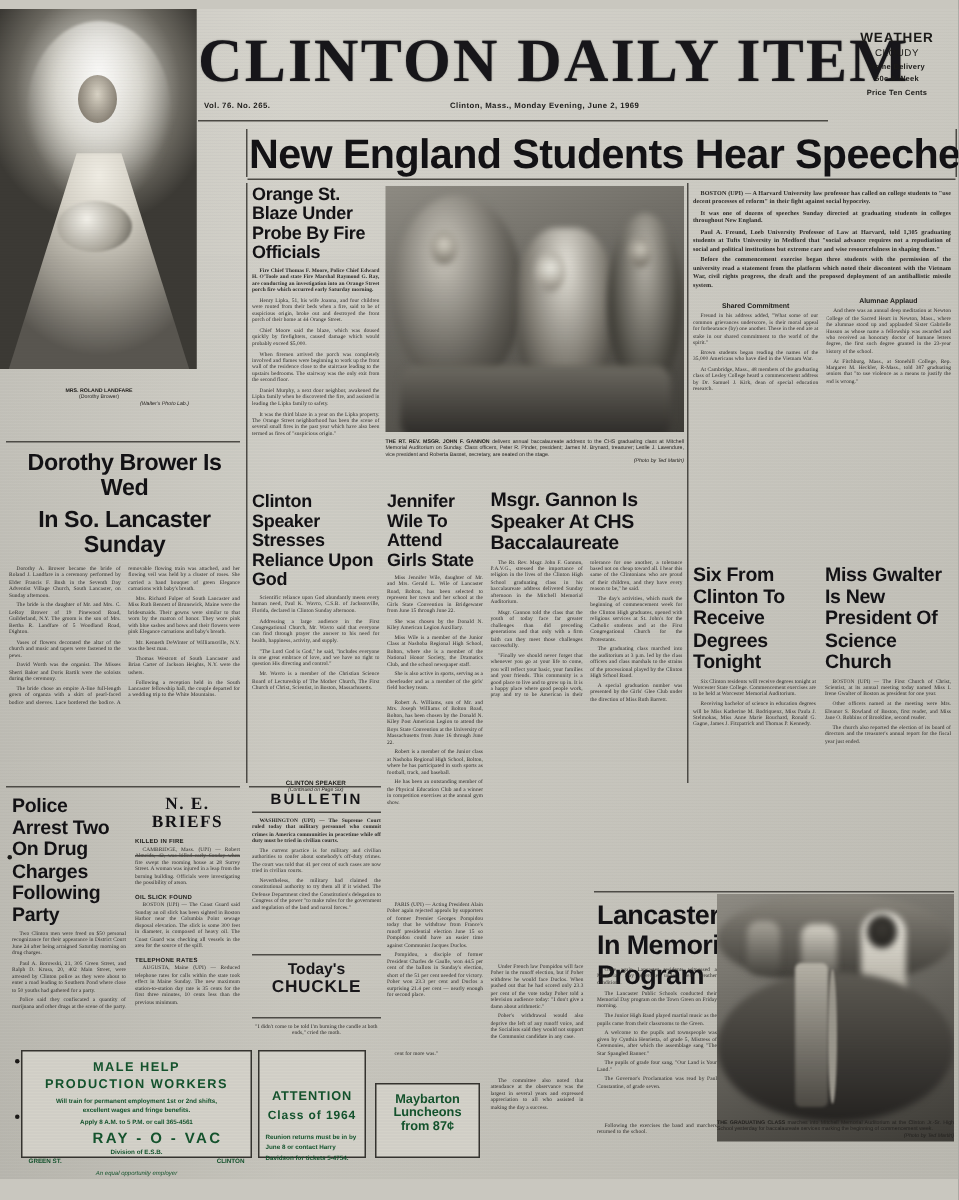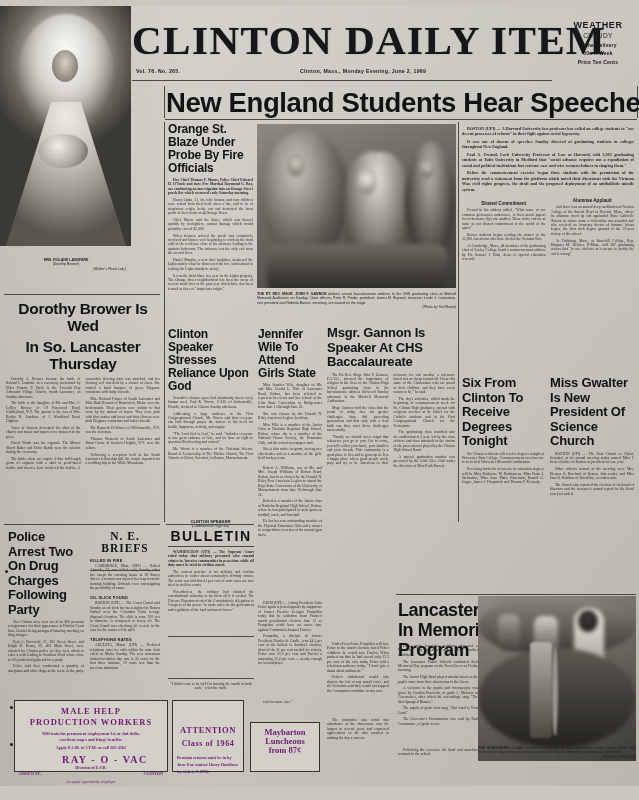--- a/index.html
+++ b/index.html
@@ -226,43 +226,43 @@
     border-radius: 50%;
     filter: blur(2px);
   }
 
   
   .adbox {
     position: absolute;
     border: 1.2px solid #35332f;
     background: #d4d2c9;
     box-sizing: border-box;
-    font-family: Liberation Serif, serif;
-    color: #701a75;
+    font-family: Liberation Sans, sans-serif;
+    color: #14532d;
     text-align: center;
   }
   .ad-t1 { font-size: 8.5px; font-weight: bold; letter-spacing: 1px; }
   .ad-t2 { font-size: 8.5px; font-weight: bold; letter-spacing: .6px; }
   .ad-sm { font-size: 4.2px; font-weight: bold; line-height: 6px; }
   .ad-md { font-size: 5px; font-weight: bold; line-height: 7px; }
   .ad-big { font-size: 10px; font-weight: bold; letter-spacing: 1.6px; padding-left: 28px; }
   .ad-it { font-size: 4px; font-style: italic; }
 
   .chuckle-box {
     position: absolute;
     font-family: "Liberation Sans", sans-serif;
     text-align: center;
     color: #18171a;
   }
   .chuckle-1 { font-size: 10.5px; font-weight: bold; }
   .chuckle-2 { font-size: 11.5px; font-weight: bold; letter-spacing: .5px; }
 
   .bulletin-hd {
     font-family: "Liberation Sans", sans-serif;
-    font-size: 14px;
+    font-size: 10px;
     font-weight: bold;
     text-align: center;
     letter-spacing: 1.5px;
     color: #131215;
   }
   .ne-briefs-hd {
     font-family: "Liberation Serif", serif;
     font-size: 11.5px;
     font-weight: bold;
     text-align: center;
@@ -367,21 +367,21 @@
       <div class="body-txt">
         <p>And there was an annual deep meditation at Newton College of the Sacred Heart in Newton, Mass., where the alumnae stood up and applauded Sister Gabrielle Husson as whose name a fellowship was awarded and who received an honorary doctor of humane letters degree, the first such degree granted in the 23-year history of the school.</p>
         <p>At Fitchburg, Mass., at Stonehill College, Rep. Margaret M. Heckler, R-Mass., told 387 graduating seniors that "to use violence as a means to justify the end is wrong."</p>
       </div>
     </div>
   </div>
 
   <div class="hrule" style="left:4px; top:288px; width:156px;"></div>
   <div class="col" style="left:6px; top:294px; width:154px;">
     <div class="hl hl-3 hl-c">Dorothy Brower Is Wed</div>
-    <div class="hl hl-3 hl-c" style="margin-top:4px;">In So. Lancaster Thursday</div>
+    <div class="hl hl-3 hl-c" style="margin-top:4px;">In So. Lancaster Sunday</div>
     <div class="two-col body-txt" style="height:168px; margin-top:5px;">
       <p>Dorothy A. Brower became the bride of Roland J. Landfare in a ceremony performed by Elder Francis F. Bush in the Seventh Day Adventist Village Church, South Lancaster, on Sunday afternoon.</p>
       <p>The bride is the daughter of Mr. and Mrs. C. LeRoy Brower of 19 Pinewood Road, Guilderland, N.Y. The groom is the son of Mrs. Bertha R. Landfare of 5 Woodland Road, Dighton.</p>
       <p>Vases of flowers decorated the altar of the church and music and tapers were fastened to the pews.</p>
       <p>David Worth was the organist. The Misses Sherri Baker and Doris Bartik were the soloists during the ceremony.</p>
       <p>The bride chose an empire A-line full-length gown of organza with a skirt of pearl-faced bodice and sleeves. Lace bordered the bodice. A removable flowing train was attached, and her flowing veil was held by a cluster of roses. She carried a hand bouquet of green Elegance carnations with baby's breath.</p>
       <p>Mrs. Richard Fulper of South Lancaster and Miss Ruth Bennett of Brunswick, Maine were the bridesmaids. Their gowns were similar to that worn by the matron of honor. They wore pink with blue sashes and bows and their flowers were pink Elegance carnations and baby's breath.</p>
       <p>Mr. Kenneth DeWinter of Williamsville, N.Y. was the best man.</p>
       <p>Thomas Westcott of South Lancaster and Brian Carter of Jackson Heights, N.Y. were the ushers.</p>
       <p>Following a reception held in the South Lancaster fellowship hall, the couple departed for a wedding trip to the White Mountains.</p>
@@ -483,20 +483,24 @@
     <div class="bulletin-hd">BULLETIN</div>
     <div class="hrule" style="position:relative; left:0; top:2px; width:86px;"></div>
     <div class="body-txt" style="margin-top:5px; height:95px;">
       <p class="lead">WASHINGTON (UPI) — The Supreme Court ruled today that military personnel who commit crimes in America communities in peacetime while off duty must be tried in civilian courts.</p>
       <p>The current practice is for military and civilian authorities to confer about somebody's off-duty crimes. The court was told that 41 per cent of such cases are now tried in civilian courts.</p>
       <p>Nevertheless, the military had claimed the constitutional authority to try them all if it wished. The Defense Department cited the Constitution's delegation to Congress of the power "to make rules for the government and regulation of the land and naval forces."</p>
     </div>
   </div>
 
   <div class="hrule" style="left:168px; top:630px; width:86px;"></div>
+  <div class="chuckle-box" style="left:168px; top:634px; width:86px;">
+    <div class="chuckle-1">Today's</div>
+    <div class="chuckle-2">CHUCKLE</div>
+  </div>
   <div class="hrule" style="left:168px; top:672px; width:86px;"></div>
   <div class="body-txt" style="position:absolute; left:168px; top:676px; width:86px; text-align:center;">
     <p style="text-indent:0">"I didn't come to be told I'm burning the candle at both ends," cried the moth.</p>
   </div>
 
   <div class="col" style="left:258px; top:595px; width:64px;">
     <div class="body-txt" style="height:96px;">
       <p>PARIS (UPI) — Acting President Alain Poher again rejected appeals by supporters of former Premier Georges Pompidou today that he withdraw from France's runoff presidential election June 15 so Pompidou could have an easier time against Communist Jacques Duclos.</p>
       <p>Pompidou, a disciple of former President Charles de Gaulle, won 44.5 per cent of the ballots in Sunday's election, short of the 51 per cent needed for victory. Poher won 23.3 per cent and Duclos a surprising 21.4 per cent — nearly enough for second place.</p>
     </div>

